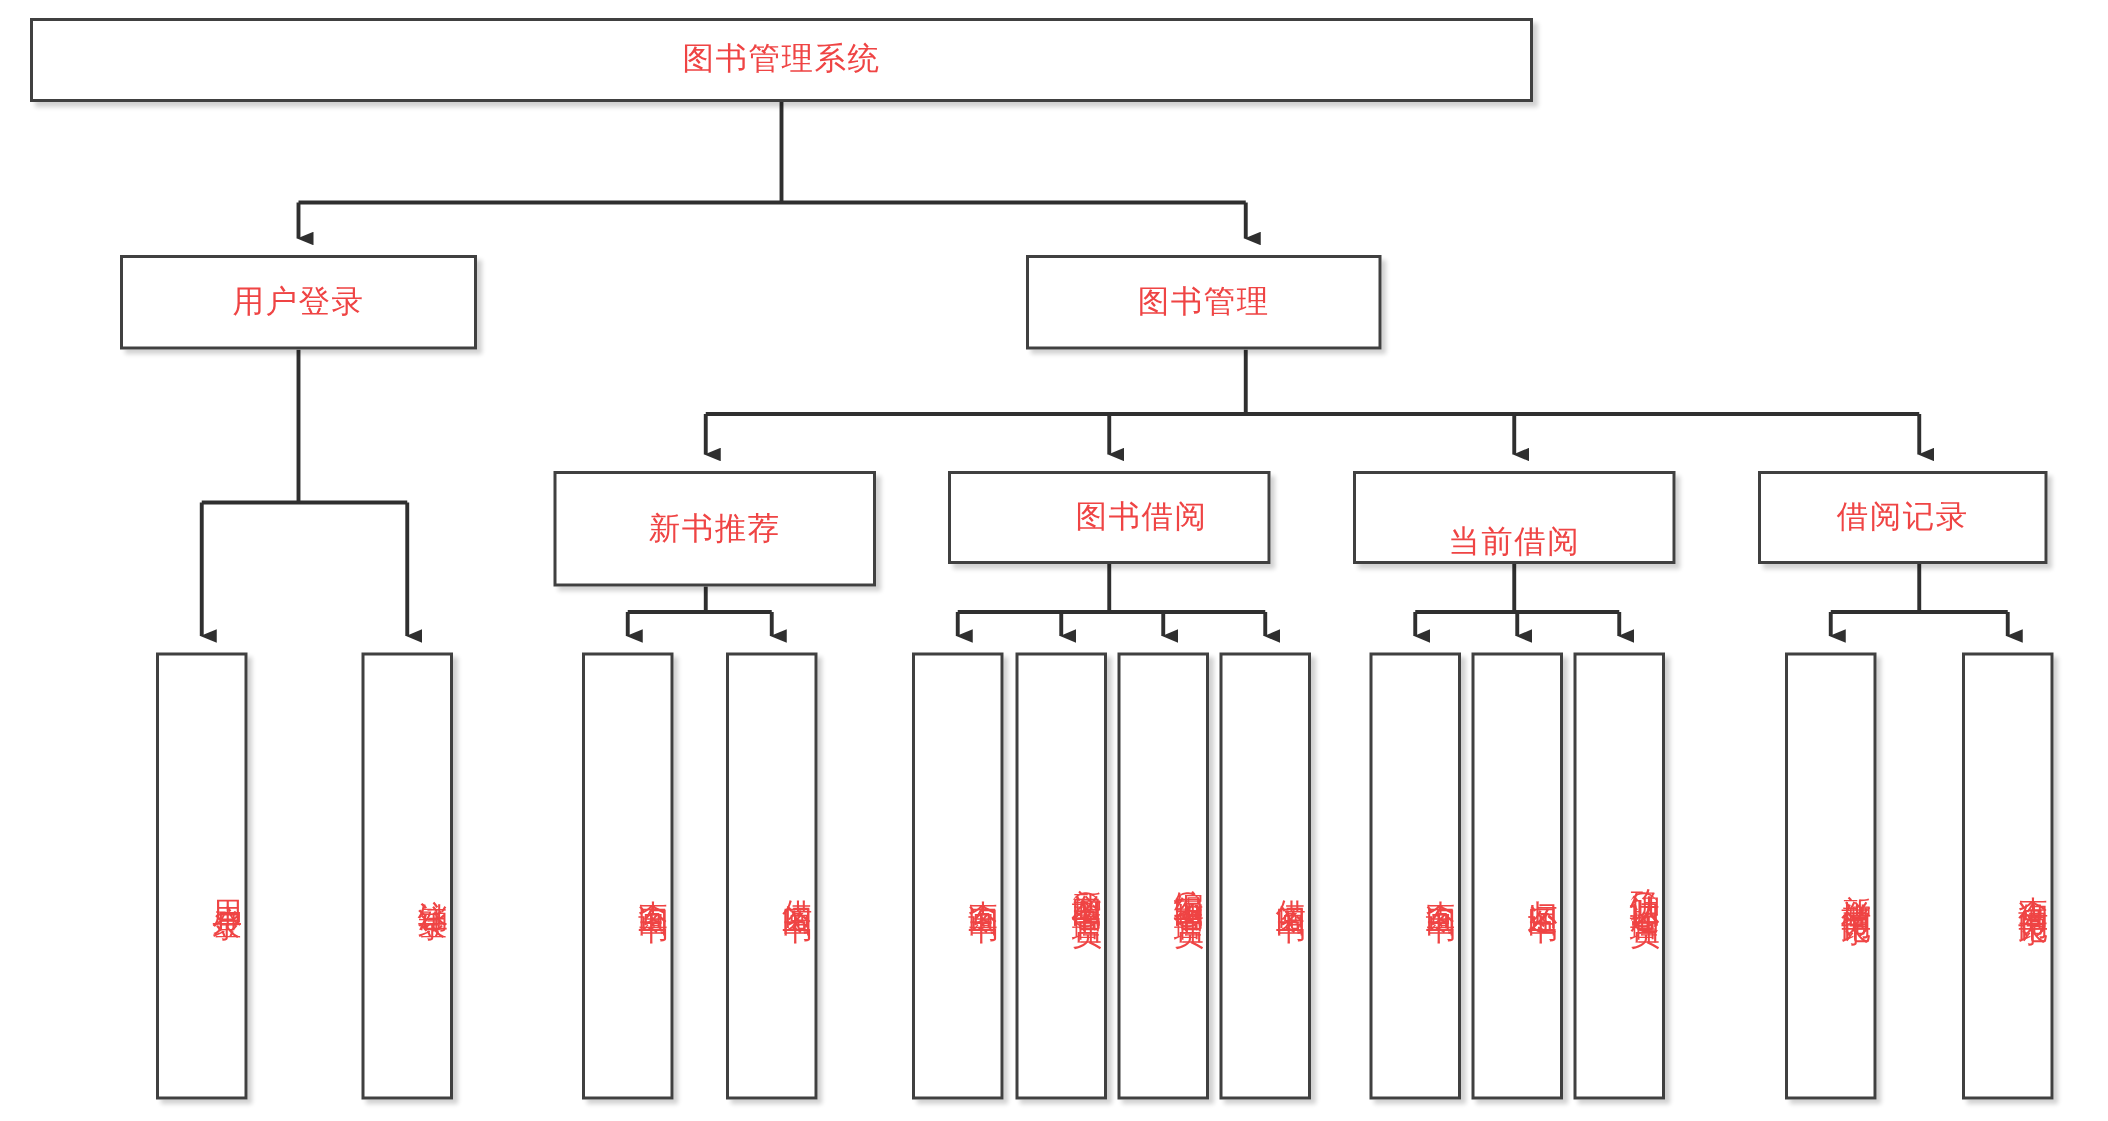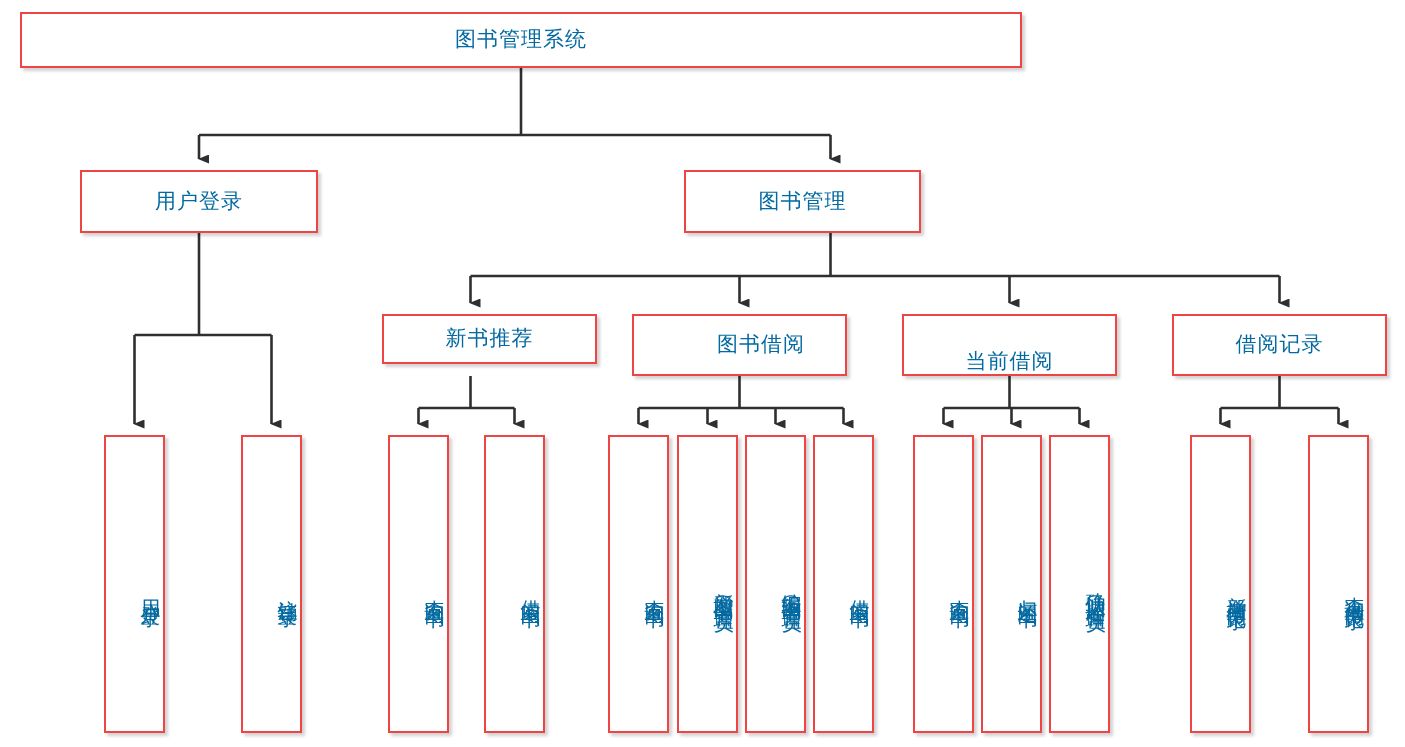--- a/index.html
+++ b/index.html
@@ -21,27 +21,26 @@
     position: absolute;
     left: 0;
     top: 0;
     width: 1405px;
     height: 747px;
   }
   .node {
     position: absolute;
     box-sizing: border-box;
     background: #ffffff;
-    border: 2px solid #ef4444;
+    border: 2px solid #404040;
     box-shadow: 3px 3px 3px rgba(0,0,0,0.18);
     display: flex;
     align-items: center;
     justify-content: center;
-    color: #0369a1;
-    font-family: Liberation Serif, serif;
+    color: #ef4444;
   }
   .node.horiz {
     font-size: 21px;
     letter-spacing: 1px;
     line-height: 1.2;
   }
   .node.vert {
     writing-mode: vertical-rl;
     text-orientation: upright;
     font-size: 20px;
@@ -117,30 +116,30 @@
   <div id="nodes">
       <div class="node horiz" style="left: 20px; top: 12px; width: 1002px; height: 56px;">
         <span class="hlabel">图书管理系统</span>
       </div>
       <div class="node horiz" style="left: 80px; top: 170px; width: 238px; height: 63px;">
         <span class="hlabel">用户登录</span>
       </div>
       <div class="node horiz" style="left: 684px; top: 170px; width: 237px; height: 63px;">
         <span class="hlabel">图书管理</span>
       </div>
-      <div class="node horiz" style="left: 382px; top: 314px; width: 215px; height: 50px;">
+      <div class="node horiz" style="left: 369px; top: 314px; width: 215px; height: 77px;">
         <span class="hlabel">新书推荐</span>
       </div>
       <div class="node horiz" style="left: 632px; top: 314px; width: 215px; height: 62px; padding-left: 43px;">
         <span class="hlabel">图书借阅</span>
       </div>
       <div class="node horiz" style="left: 902px; top: 314px; width: 215px; height: 62px; align-items: flex-end;">
         <span class="hlabel">当前借阅</span>
       </div>
-      <div class="node horiz" style="left: 1172px; top: 314px; width: 215px; height: 62px;">
+      <div class="node horiz" style="left: 1172px; top: 314px; width: 193px; height: 62px;">
         <span class="hlabel">借阅记录</span>
       </div>
       <div class="node vert" style="left: 104px; top: 435px; width: 61px; height: 298px;">
         <span class="vlabel">用户登录</span>
       </div>
       <div class="node vert" style="left: 241px; top: 435px; width: 61px; height: 298px;">
         <span class="vlabel">注销登录</span>
       </div>
       <div class="node vert" style="left: 388px; top: 435px; width: 61px; height: 298px;">
         <span class="vlabel">查询图书</span>

